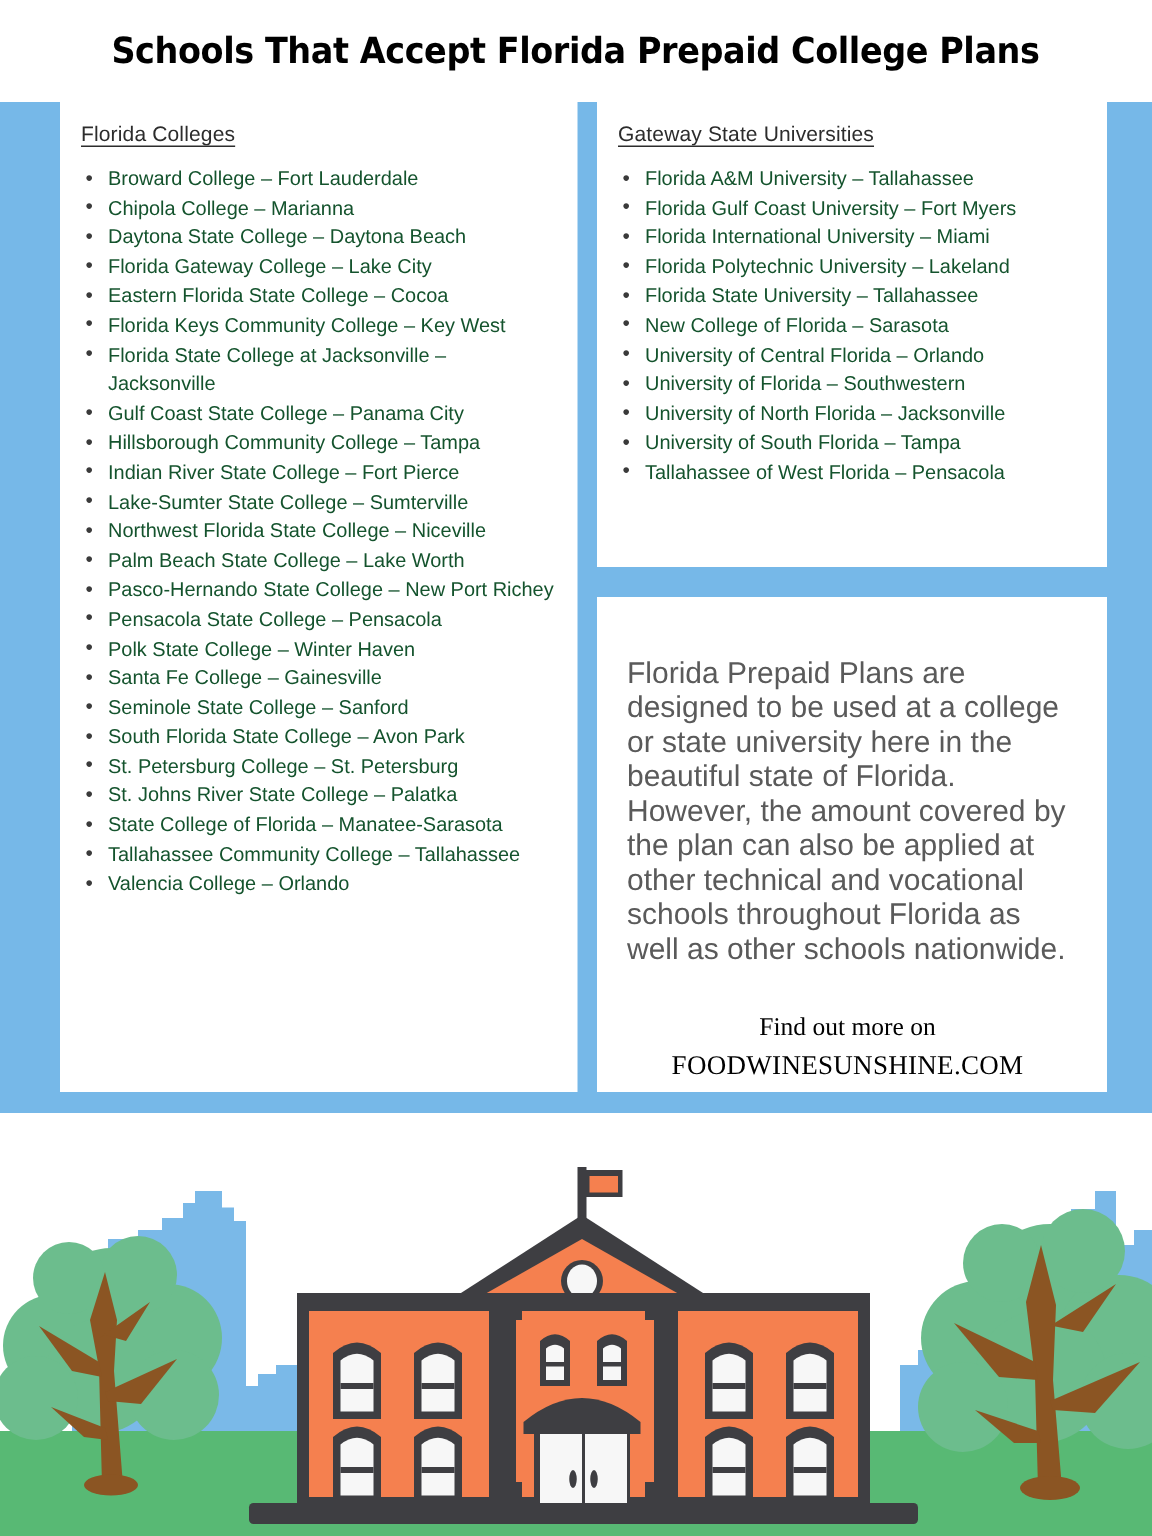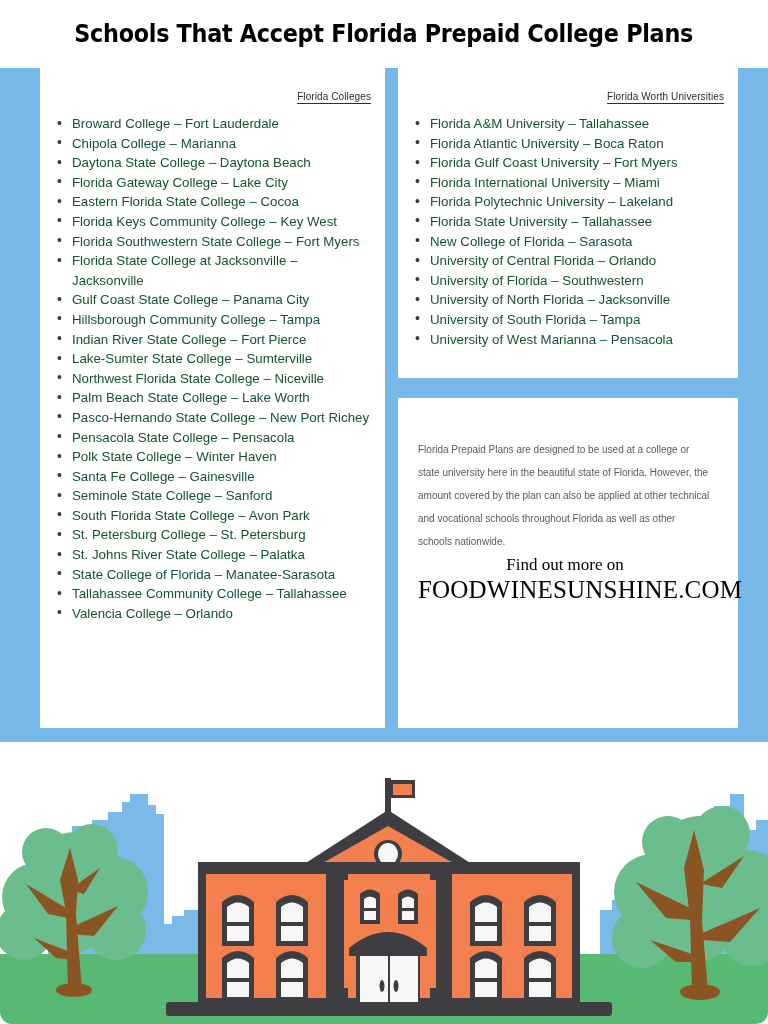--- a/index.html
+++ b/index.html
@@ -10,21 +10,20 @@
   }
   body {
     font-family: "Liberation Sans", sans-serif;
   }
   .page {
     position: relative;
     width: 768px;
     height: 1024px;
     background: #ffffff;
     overflow: hidden;
-    border-radius: 12px;
   }
 
   
   .title-bar {
     position: absolute;
     left: 0;
     top: 0;
     width: 768px;
     height: 68px;
     display: flex;
@@ -76,27 +75,27 @@
   .card-right-bottom {
     left: 398px;
     top: 398px;
     width: 340px;
     height: 330px;
     padding: 40px 26px 10px 20px;
   }
 
   .card-heading {
     font-family: "Liberation Sans", sans-serif;
-    font-size: 10px;
+    font-size: 14px;
     font-weight: 400;
     color: #2c2c2c;
-    text-align: right;
+    text-align: left;
     text-decoration: underline;
     text-underline-offset: 3px;
-    margin: 11px 0 12px 0;
+    margin: 1px 0 12px 0;
     letter-spacing: 0.1px;
   }
 
   ul.school-list {
     list-style: none;
     margin: 0;
     padding: 0;
   }
   ul.school-list li {
     position: relative;
@@ -112,37 +111,38 @@
     position: absolute;
     left: 3px;
     top: -0.5px;
     color: #3a3a3a;
     font-size: 14px;
   }
 
   
   .info-paragraph {
     font-family: "Liberation Sans", sans-serif;
-    font-size: 10px;
+    font-size: 20px;
     line-height: 23px;
     color: #5a5a5a;
     margin: 0;
   }
   .cta {
+    margin-top: 28px;
     text-align: center;
     font-family: "Liberation Serif", "DejaVu Serif", serif;
     color: #000000;
   }
   .cta-line1 {
     font-size: 17px;
     line-height: 24px;
     display: block;
   }
   .cta-line2 {
-    font-size: 25px;
+    font-size: 18px;
     line-height: 26px;
     display: block;
     letter-spacing: 0.2px;
   }
 
   
   .illustration {
     position: absolute;
     left: 0;
     top: 742px;
@@ -166,21 +166,20 @@
 
   <div class="card card-left">
     <div class="card-heading">Florida Colleges</div>
     <ul class="school-list">
       <li>Broward College – Fort Lauderdale</li>
       <li>Chipola College – Marianna</li>
       <li>Daytona State College – Daytona Beach</li>
       <li>Florida Gateway College – Lake City</li>
       <li>Eastern Florida State College – Cocoa</li>
       <li>Florida Keys Community College – Key West</li>
-      <li>Florida Southwestern State College – Fort Myers</li>
       <li>Florida State College at Jacksonville – Jacksonville</li>
       <li>Gulf Coast State College – Panama City</li>
       <li>Hillsborough Community College – Tampa</li>
       <li>Indian River State College – Fort Pierce</li>
       <li>Lake-Sumter State College – Sumterville</li>
       <li>Northwest Florida State College – Niceville</li>
       <li>Palm Beach State College – Lake Worth</li>
       <li>Pasco-Hernando State College – New Port Richey</li>
       <li>Pensacola State College – Pensacola</li>
       <li>Polk State College – Winter Haven</li>
@@ -189,34 +188,33 @@
       <li>South Florida State College – Avon Park</li>
       <li>St. Petersburg College – St. Petersburg</li>
       <li>St. Johns River State College – Palatka</li>
       <li>State College of Florida – Manatee-Sarasota</li>
       <li>Tallahassee Community College – Tallahassee</li>
       <li>Valencia College – Orlando</li>
     </ul>
   </div>
 
   <div class="card card-right-top">
-    <div class="card-heading">Florida Worth Universities</div>
+    <div class="card-heading">Gateway State Universities</div>
     <ul class="school-list">
       <li>Florida A&amp;M University – Tallahassee</li>
-      <li>Florida Atlantic University – Boca Raton</li>
       <li>Florida Gulf Coast University – Fort Myers</li>
       <li>Florida International University – Miami</li>
       <li>Florida Polytechnic University – Lakeland</li>
       <li>Florida State University – Tallahassee</li>
       <li>New College of Florida – Sarasota</li>
       <li>University of Central Florida – Orlando</li>
       <li>University of Florida – Southwestern</li>
       <li>University of North Florida – Jacksonville</li>
       <li>University of South Florida – Tampa</li>
-      <li>University of West Marianna – Pensacola</li>
+      <li>Tallahassee of West Florida – Pensacola</li>
     </ul>
   </div>
 
   <div class="card card-right-bottom">
     <p class="info-paragraph">Florida Prepaid Plans are designed to be used at a college or state university here in the beautiful state of Florida. However, the amount covered by the plan can also be applied at other technical and vocational schools throughout Florida as well as other schools nationwide.</p>
     <div class="cta">
       <span class="cta-line1">Find out more on</span>
       <span class="cta-line2">FOODWINESUNSHINE.COM</span>
     </div>
   </div>

